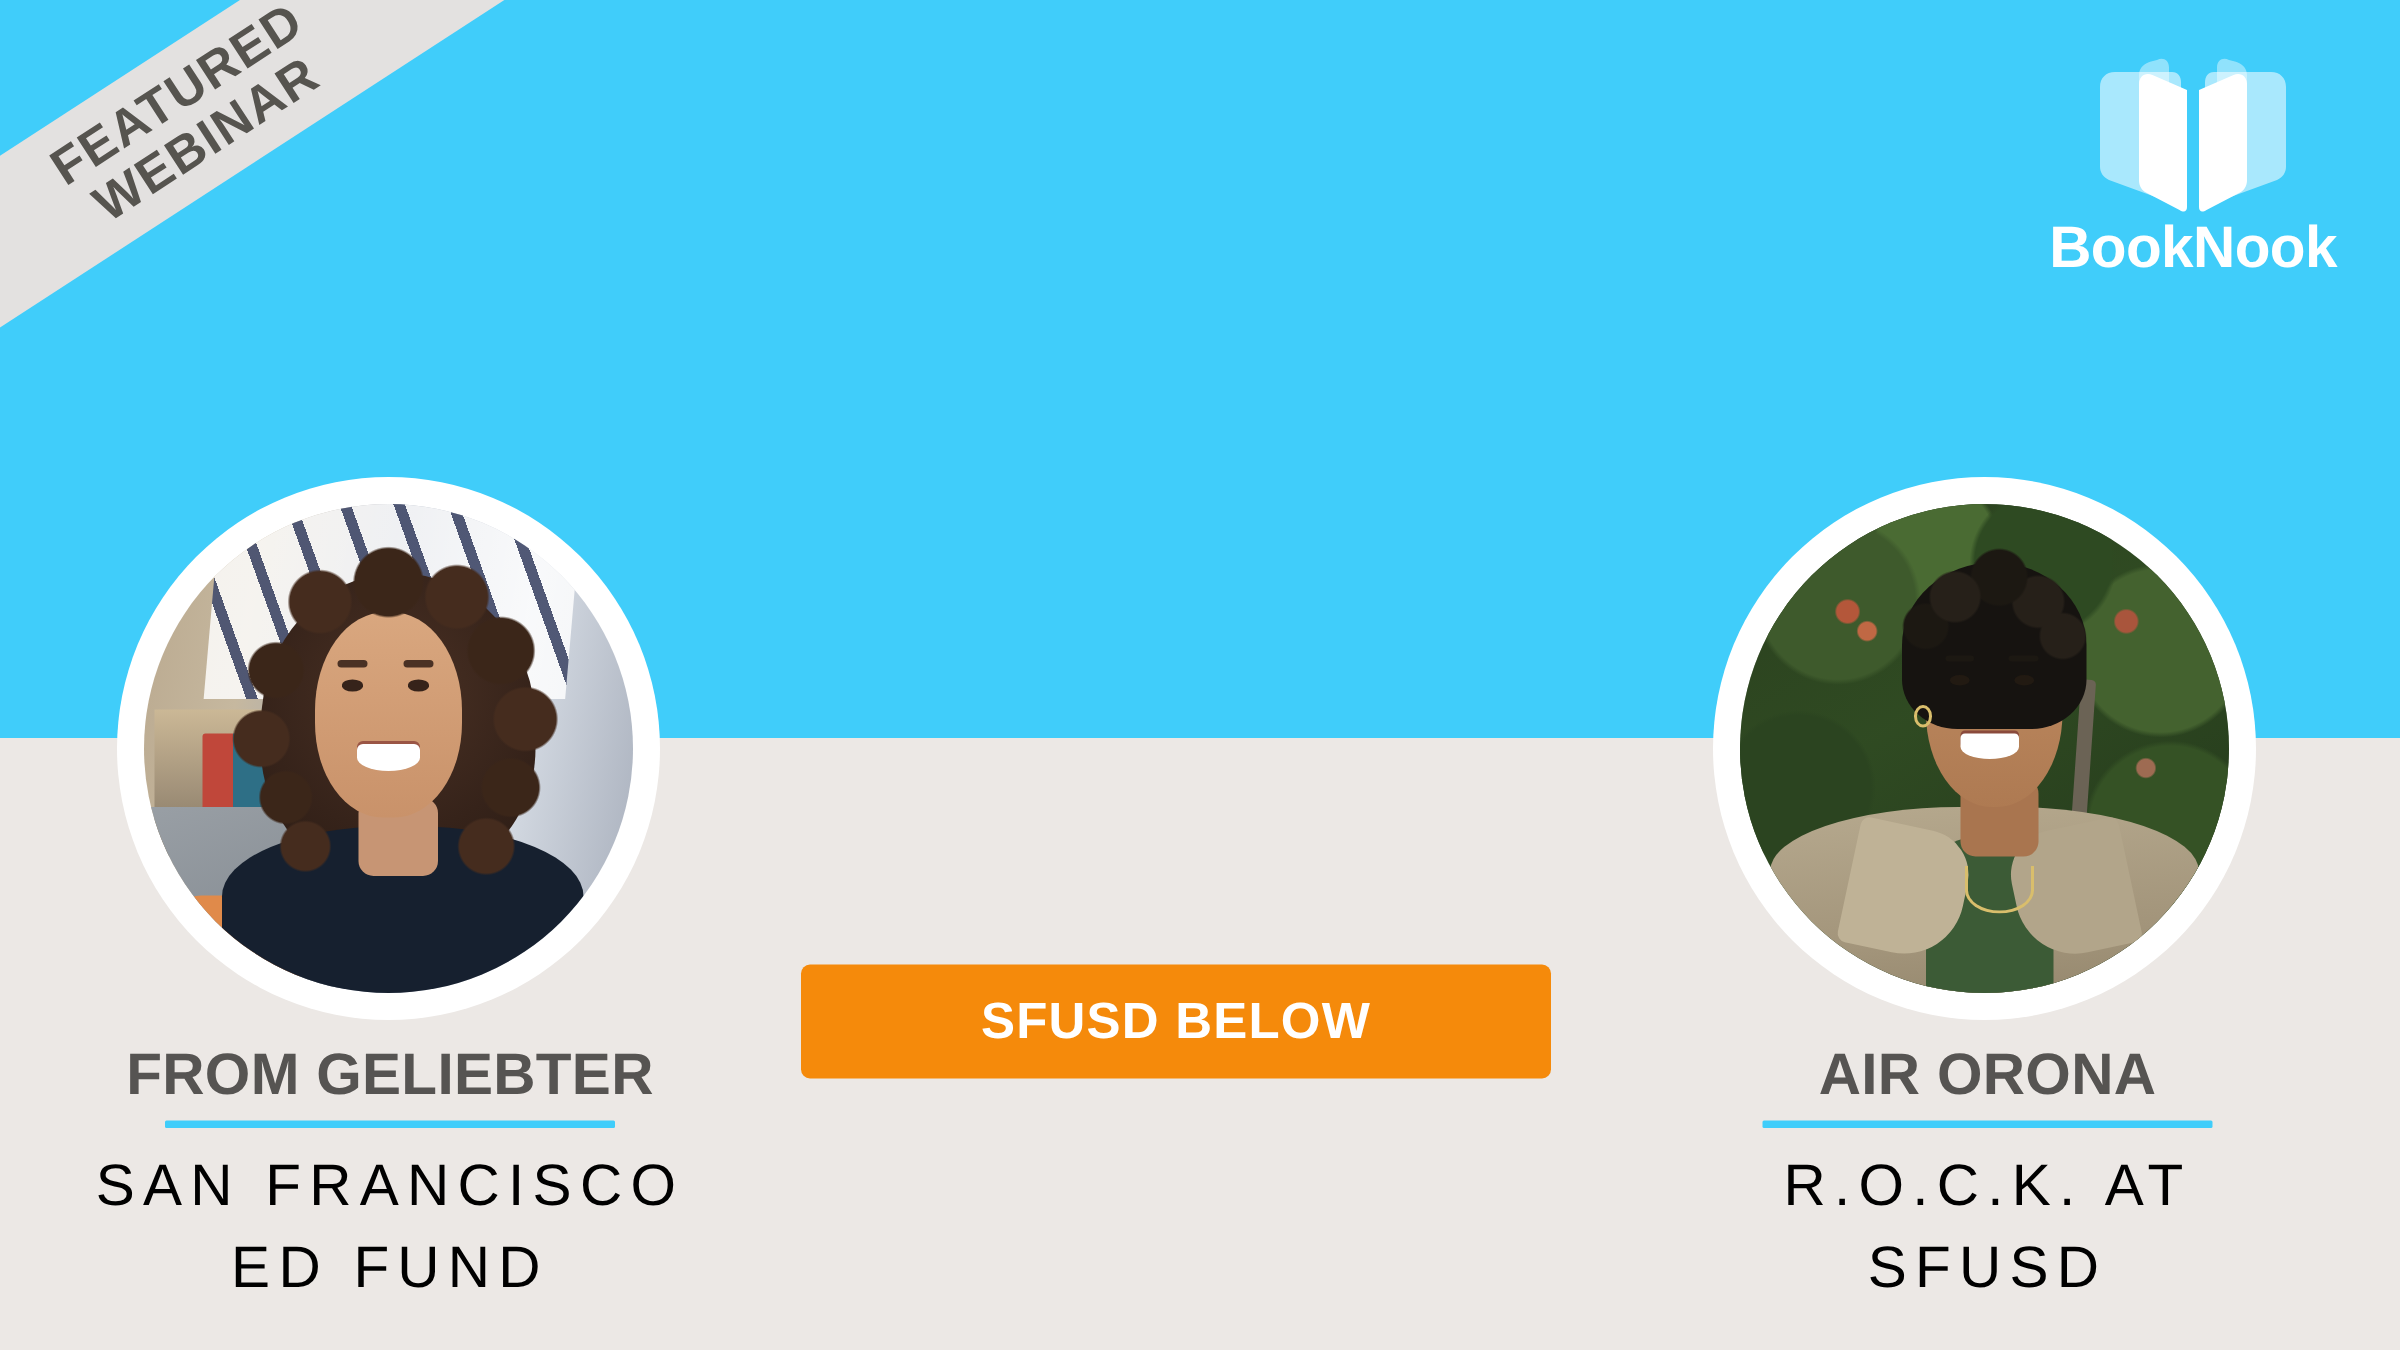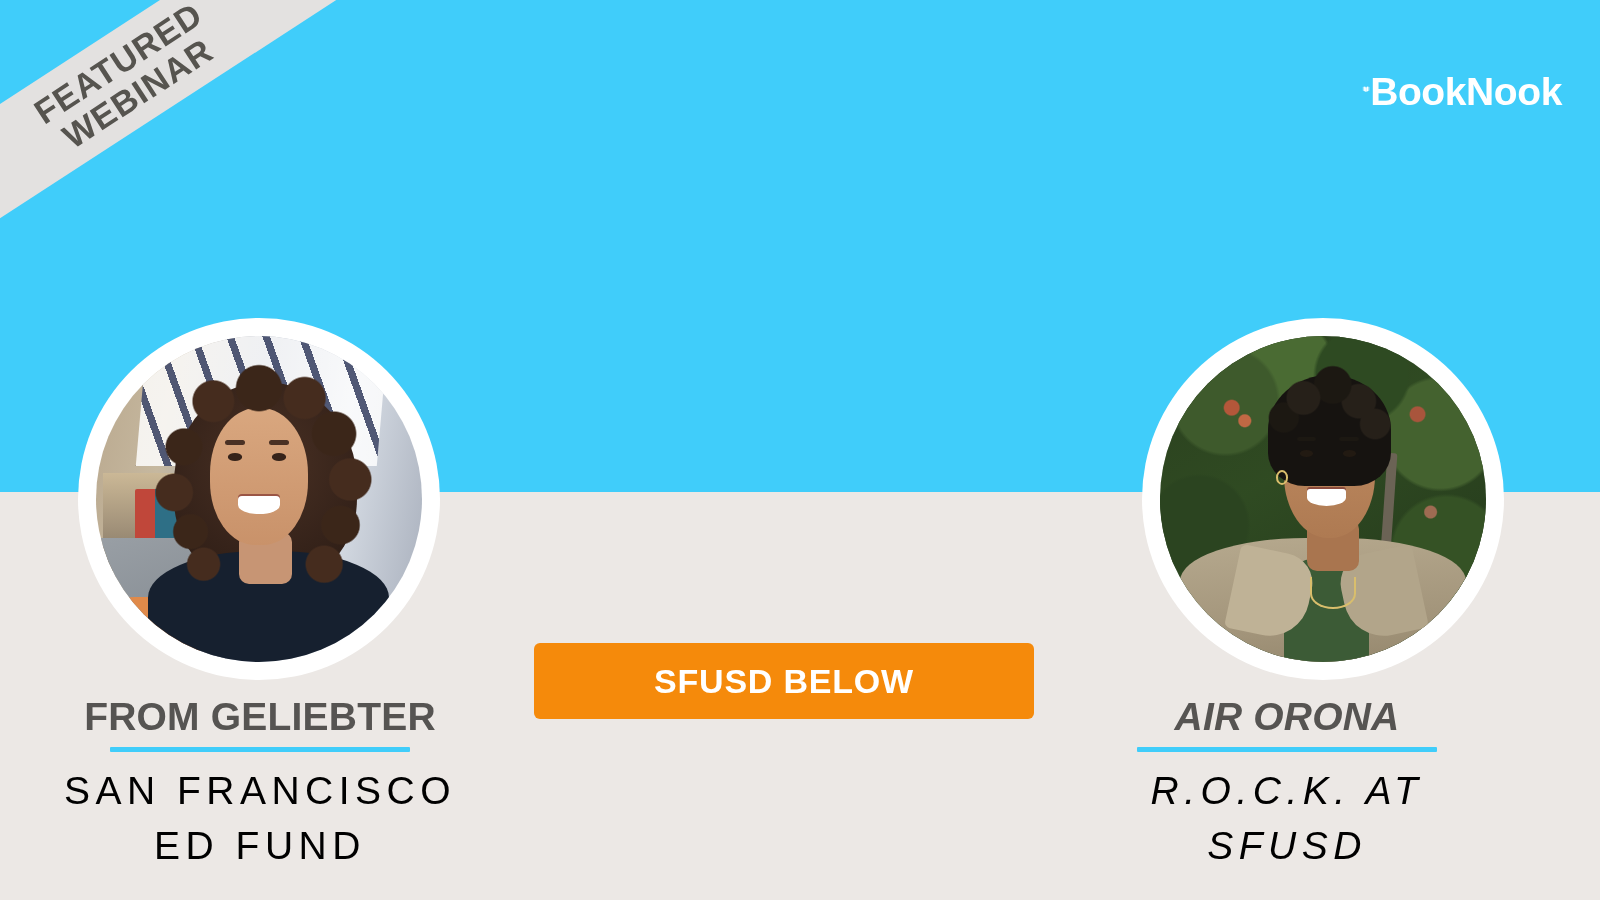--- a/index.html
+++ b/index.html
@@ -52,21 +52,21 @@
   }
 
   
   .logo {
     position: absolute;
     right: 38px;
     top: 36px;
     width: 200px;
     z-index: 6;
     display: flex;
-    flex-direction: row;
+    flex-direction: column;
     align-items: center;
   }
   .logo-mark { width: 152px; height: 106px; display: block; }
   .logo-word {
     margin-top: 4px;
     color: #ffffff;
     font-size: 39px;
     font-weight: bold;
     letter-spacing: -0.4px;
     line-height: 1;
@@ -333,21 +333,21 @@
   }
 
   
   .speaker {
     position: absolute;
     width: 470px;
     text-align: center;
     z-index: 8;
   }
   .speaker.left  { left: 25px;   top: 696px; }
-  .speaker.right { left: 1052px; top: 696px; font-style: italic; }
+  .speaker.right { left: 1090px; top: 696px; }
   .speaker-name {
     color: #565452;
     font-size: 39px;
     font-weight: bold;
     letter-spacing: 0.2px;
     line-height: 1.1;
   }
   .speaker-rule {
     width: 300px;
     height: 5px;

